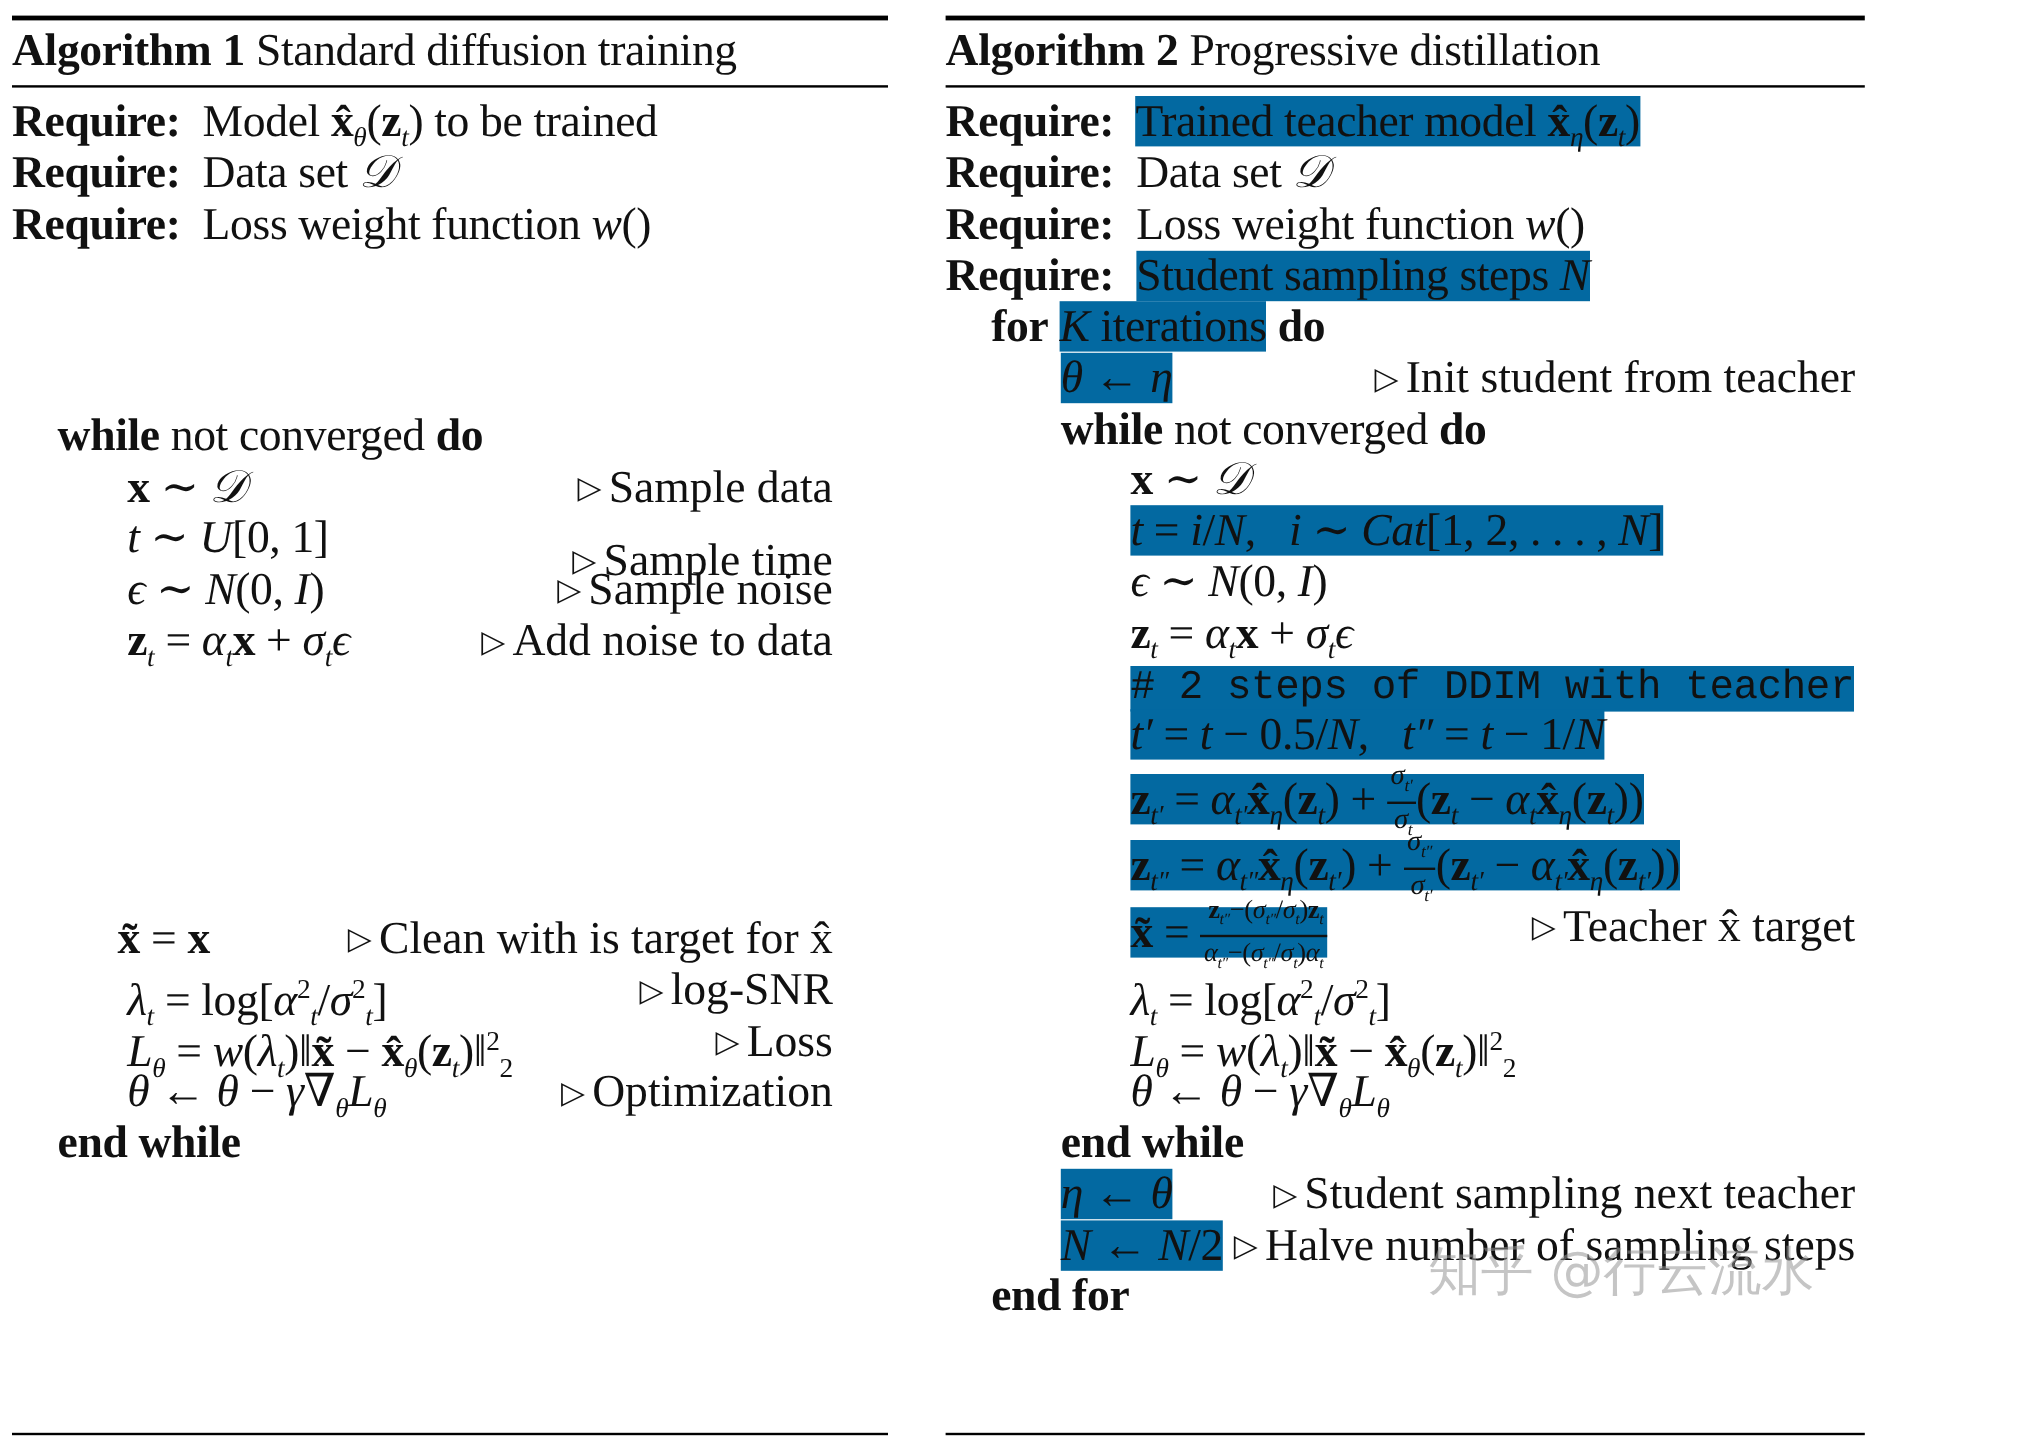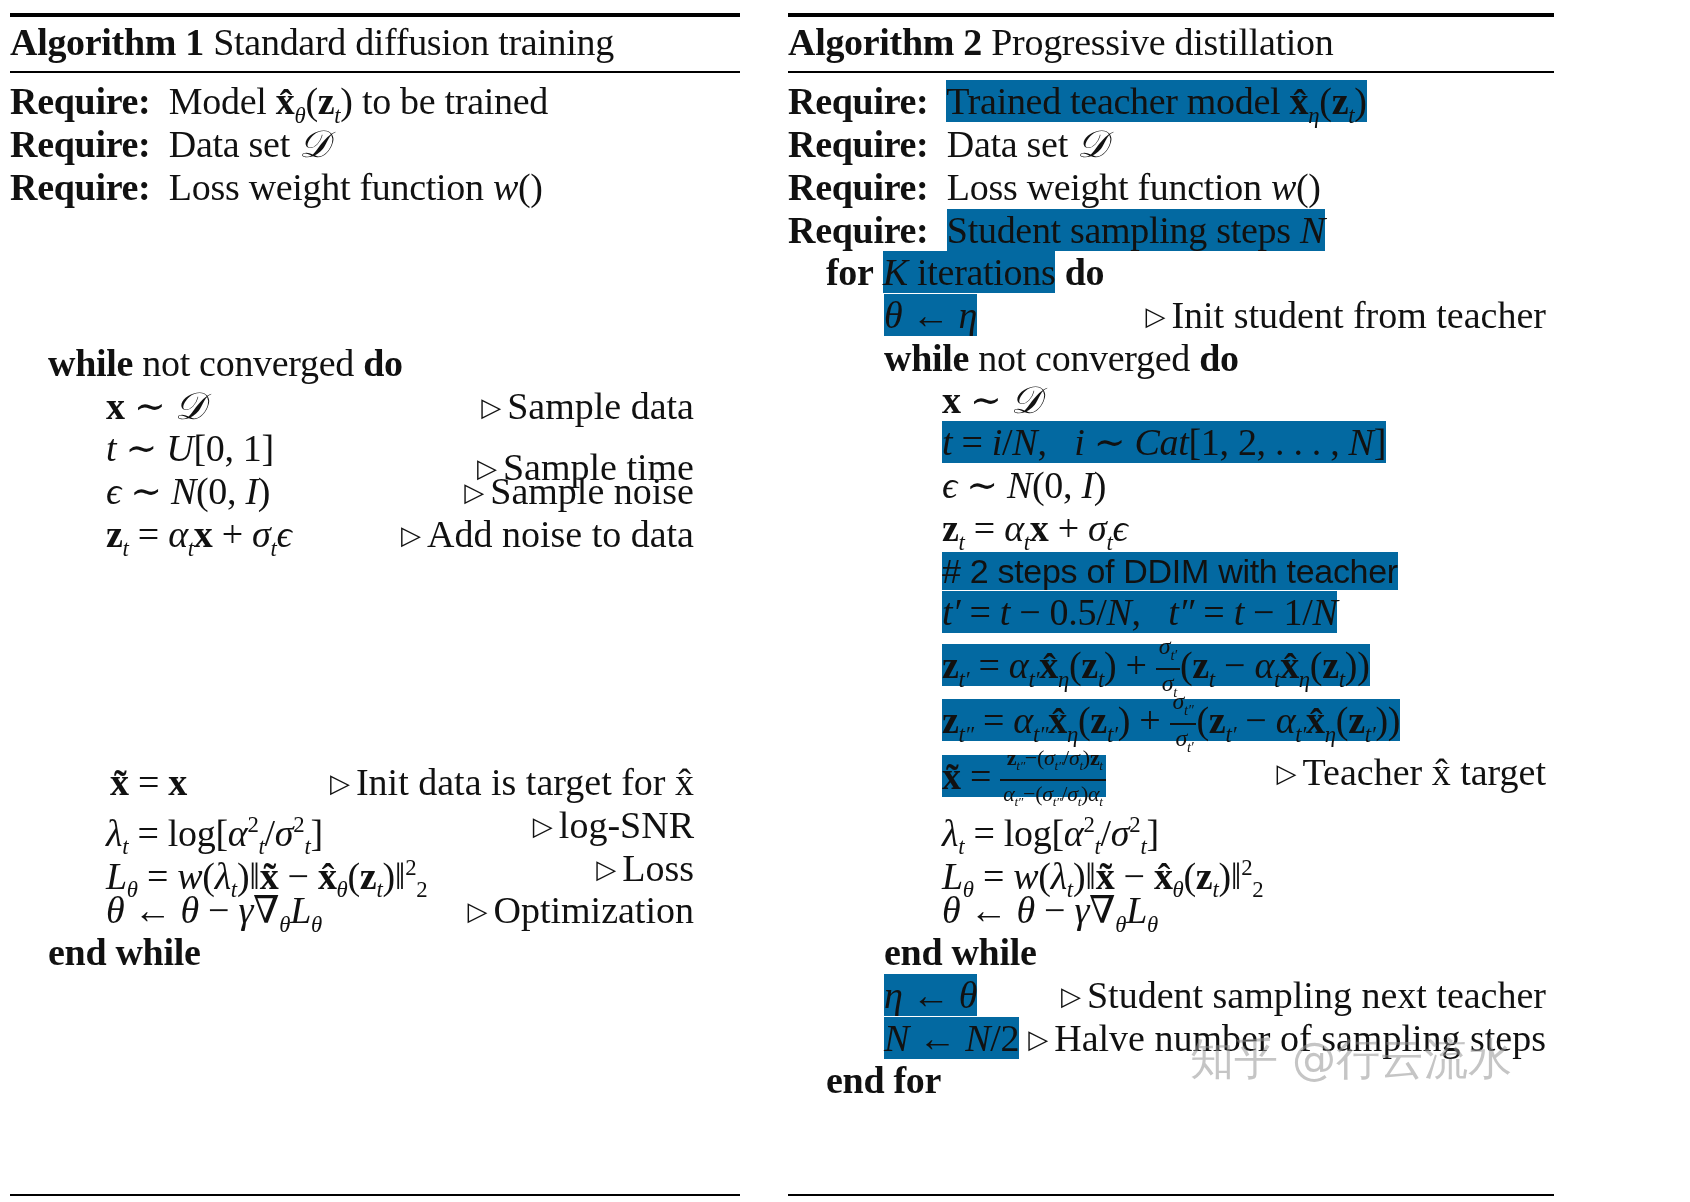--- a/index.html
+++ b/index.html
@@ -11,21 +11,21 @@
   .rule-top { position:absolute; left:0; right:0; top:13px; height:4px; background:#000; }
   .rule-mid { position:absolute; left:0; right:0; top:71px; height:2px; background:#000; }
   .rule-bot { position:absolute; left:0; right:0; top:1194px; height:2px; background:#000; }
   .title { position:absolute; left:0; top:17px; font-size:38px; line-height:50px; white-space:nowrap; letter-spacing:-0.3px; }
   .title b { font-weight:bold; }
   .line { position:absolute; font-size:38px; line-height:44px; white-space:nowrap; letter-spacing:-0.3px; }
   .kw { font-weight:bold; }
   .m { font-style:italic; }
   .bf { font-weight:bold; font-style:normal; }
   .hl { background:#0369a1; }
-  .mono { font-family:Liberation Sans, sans-serif; font-size:34px; }
+  .mono { font-family:Liberation Mono, monospace; font-size:34px; }
   .cmt { position:absolute; white-space:nowrap; font-size:38px; line-height:44px; }
   .tri { font-size:26px; display:inline-block; transform:translateY(-3px); margin-right:6px; }
   sub, sup { font-size:60%; }
   .frac { display:inline-block; vertical-align:middle; text-align:right; font-size:24px; line-height:26px; }
   .frac .num { display:block; border-bottom:2px solid #111; padding:0 3px; }
   .frac .den { display:block; padding:0 3px; }
   .wm { position:absolute; color:rgba(150,150,150,0.55); font-size:44px; font-family:"DejaVu Sans",sans-serif; white-space:nowrap; }
 </style>
 </head>
 <body>
@@ -62,22 +62,22 @@
 
   <div class="line" style="top:426px;left:96px"><span class="m">t</span> ∼ <span class="m">U</span>[0, 1]</div>
   <div class="cmt" style="top:445px;right:46px"><span class="tri">▷</span><span>Sample time</span></div>
 
   <div class="line" style="top:469px;left:96px"><span class="m">ϵ</span> ∼ <span class="m">N</span>(0, <span class="m">I</span>)</div>
   <div class="cmt" style="top:469px;right:46px"><span class="tri">▷</span><span>Sample noise</span></div>
 
   <div class="line" style="top:512px;left:96px"><span class="bf">z</span><sub class="m">t</sub> = <span class="m">α</span><sub class="m">t</sub><span class="bf">x</span> + <span class="m">σ</span><sub class="m">t</sub><span class="m">ϵ</span></div>
   <div class="cmt" style="top:512px;right:46px"><span class="tri">▷</span><span>Add noise to data</span></div>
 
-  <div class="line" style="top:760px;left:100px"><span class="bf">x̃</span> = <span class="bf">x</span></div>
-  <div class="cmt" style="top:760px;right:46px"><span class="tri">▷</span><span>Init data is target for x̂</span></div>
+  <div class="line" style="top:760px;left:88px"><span class="bf">x̃</span> = <span class="bf">x</span></div>
+  <div class="cmt" style="top:760px;right:46px"><span class="tri">▷</span><span>Clean with is target for x̂</span></div>
 
   <div class="line" style="top:803px;left:96px"><span class="m">λ</span><sub class="m">t</sub> = log[<span class="m">α</span><sup>2</sup><sub class="m">t</sub>/<span class="m">σ</span><sup>2</sup><sub class="m">t</sub>]</div>
   <div class="cmt" style="top:803px;right:46px"><span class="tri">▷</span><span>log-SNR</span></div>
 
   <div class="line" style="top:846px;left:96px"><span class="m">L</span><sub class="m">θ</sub> = <span class="m">w</span>(<span class="m">λ</span><sub class="m">t</sub>)‖<span class="bf">x̃</span> − <span class="bf">x̂</span><sub class="m">θ</sub>(<span class="bf">z</span><sub class="m">t</sub>)‖<sup>2</sup><sub>2</sub></div>
   <div class="cmt" style="top:846px;right:46px"><span class="tri">▷</span><span>Loss</span></div>
 
   <div class="line" style="top:888px;left:96px"><span class="m">θ</span> ← <span class="m">θ</span> − <span class="m">γ</span>∇<sub class="m">θ</sub><span class="m">L</span><sub class="m">θ</sub></div>
   <div class="cmt" style="top:888px;right:46px"><span class="tri">▷</span><span>Optimization</span></div>
 

